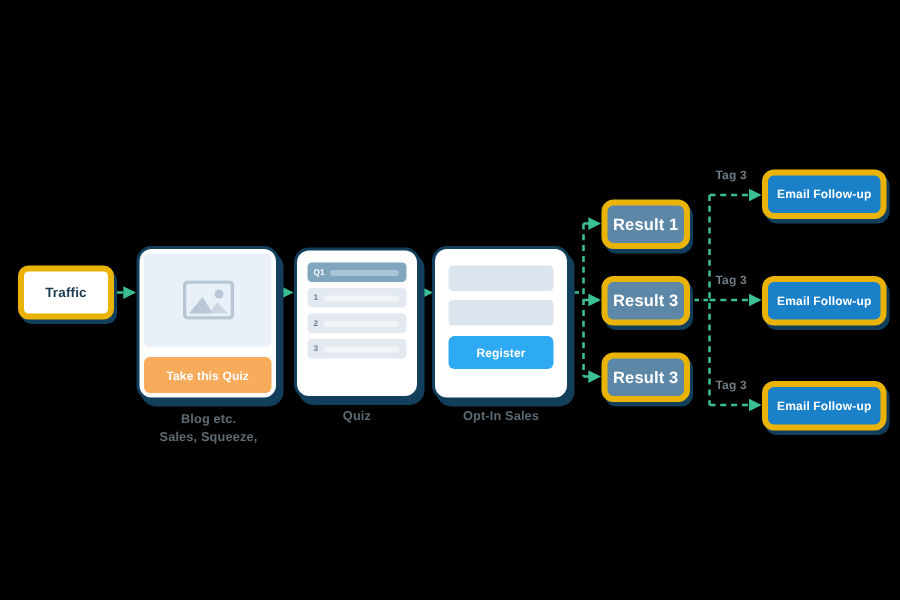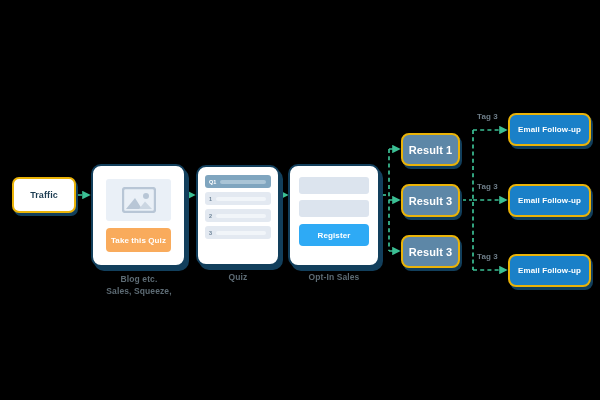--- a/index.html
+++ b/index.html
@@ -20,21 +20,21 @@
     left: 0;
     top: 0;
     width: 600px;
     height: 400px;
   }
 
   
   .node {
     position: absolute;
     box-sizing: border-box;
-    border: 2px solid #eab308;
+    border: 4px solid #eab308;
     display: flex;
     align-items: center;
     justify-content: center;
     text-align: center;
   }
 
   
   #traffic-node {
     left: 12px;
     top: 177px;
@@ -52,21 +52,21 @@
   }
 
   
   .card {
     position: absolute;
     box-sizing: border-box;
     background: #ffffff;
     border: 2px solid #123f5c;
     border-radius: 10px;
     box-shadow: 3px 4px 0 0 #123f5c;
-    padding: 13px;
+    padding: 3px;
     display: flex;
     flex-direction: column;
   }
   .caption {
     position: absolute;
     text-align: center;
     font-size: 8.5px;
     font-weight: bold;
     color: #5d6b74;
     line-height: 12px;

